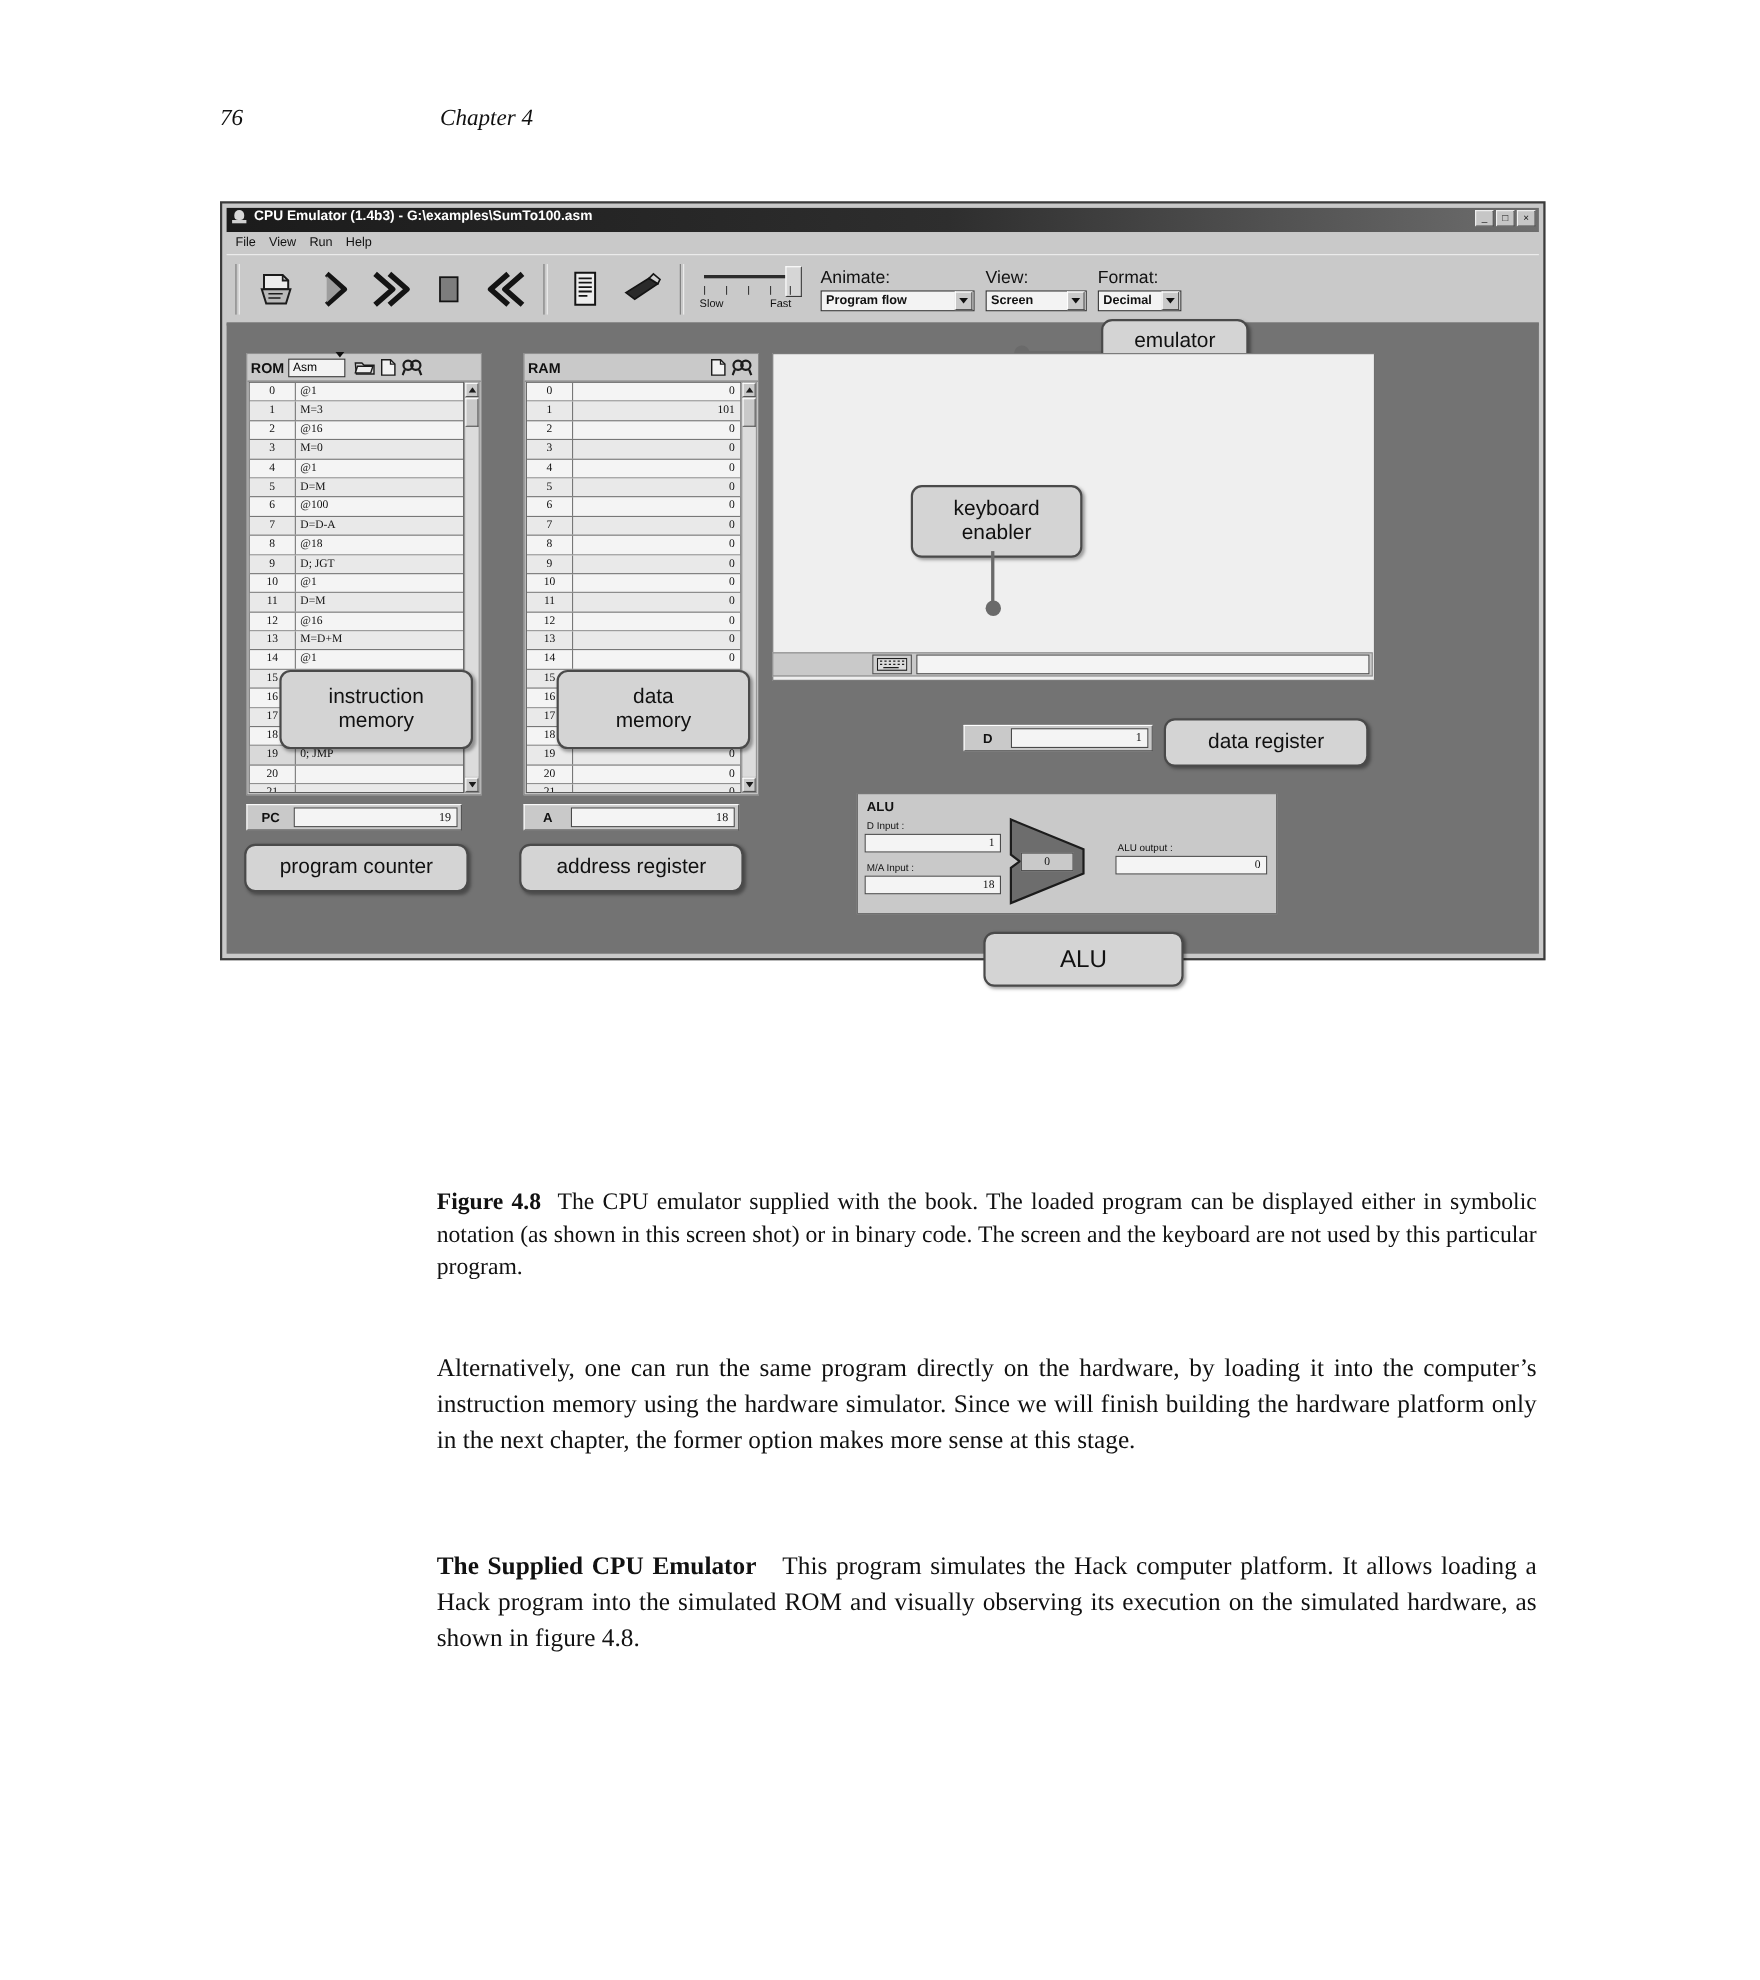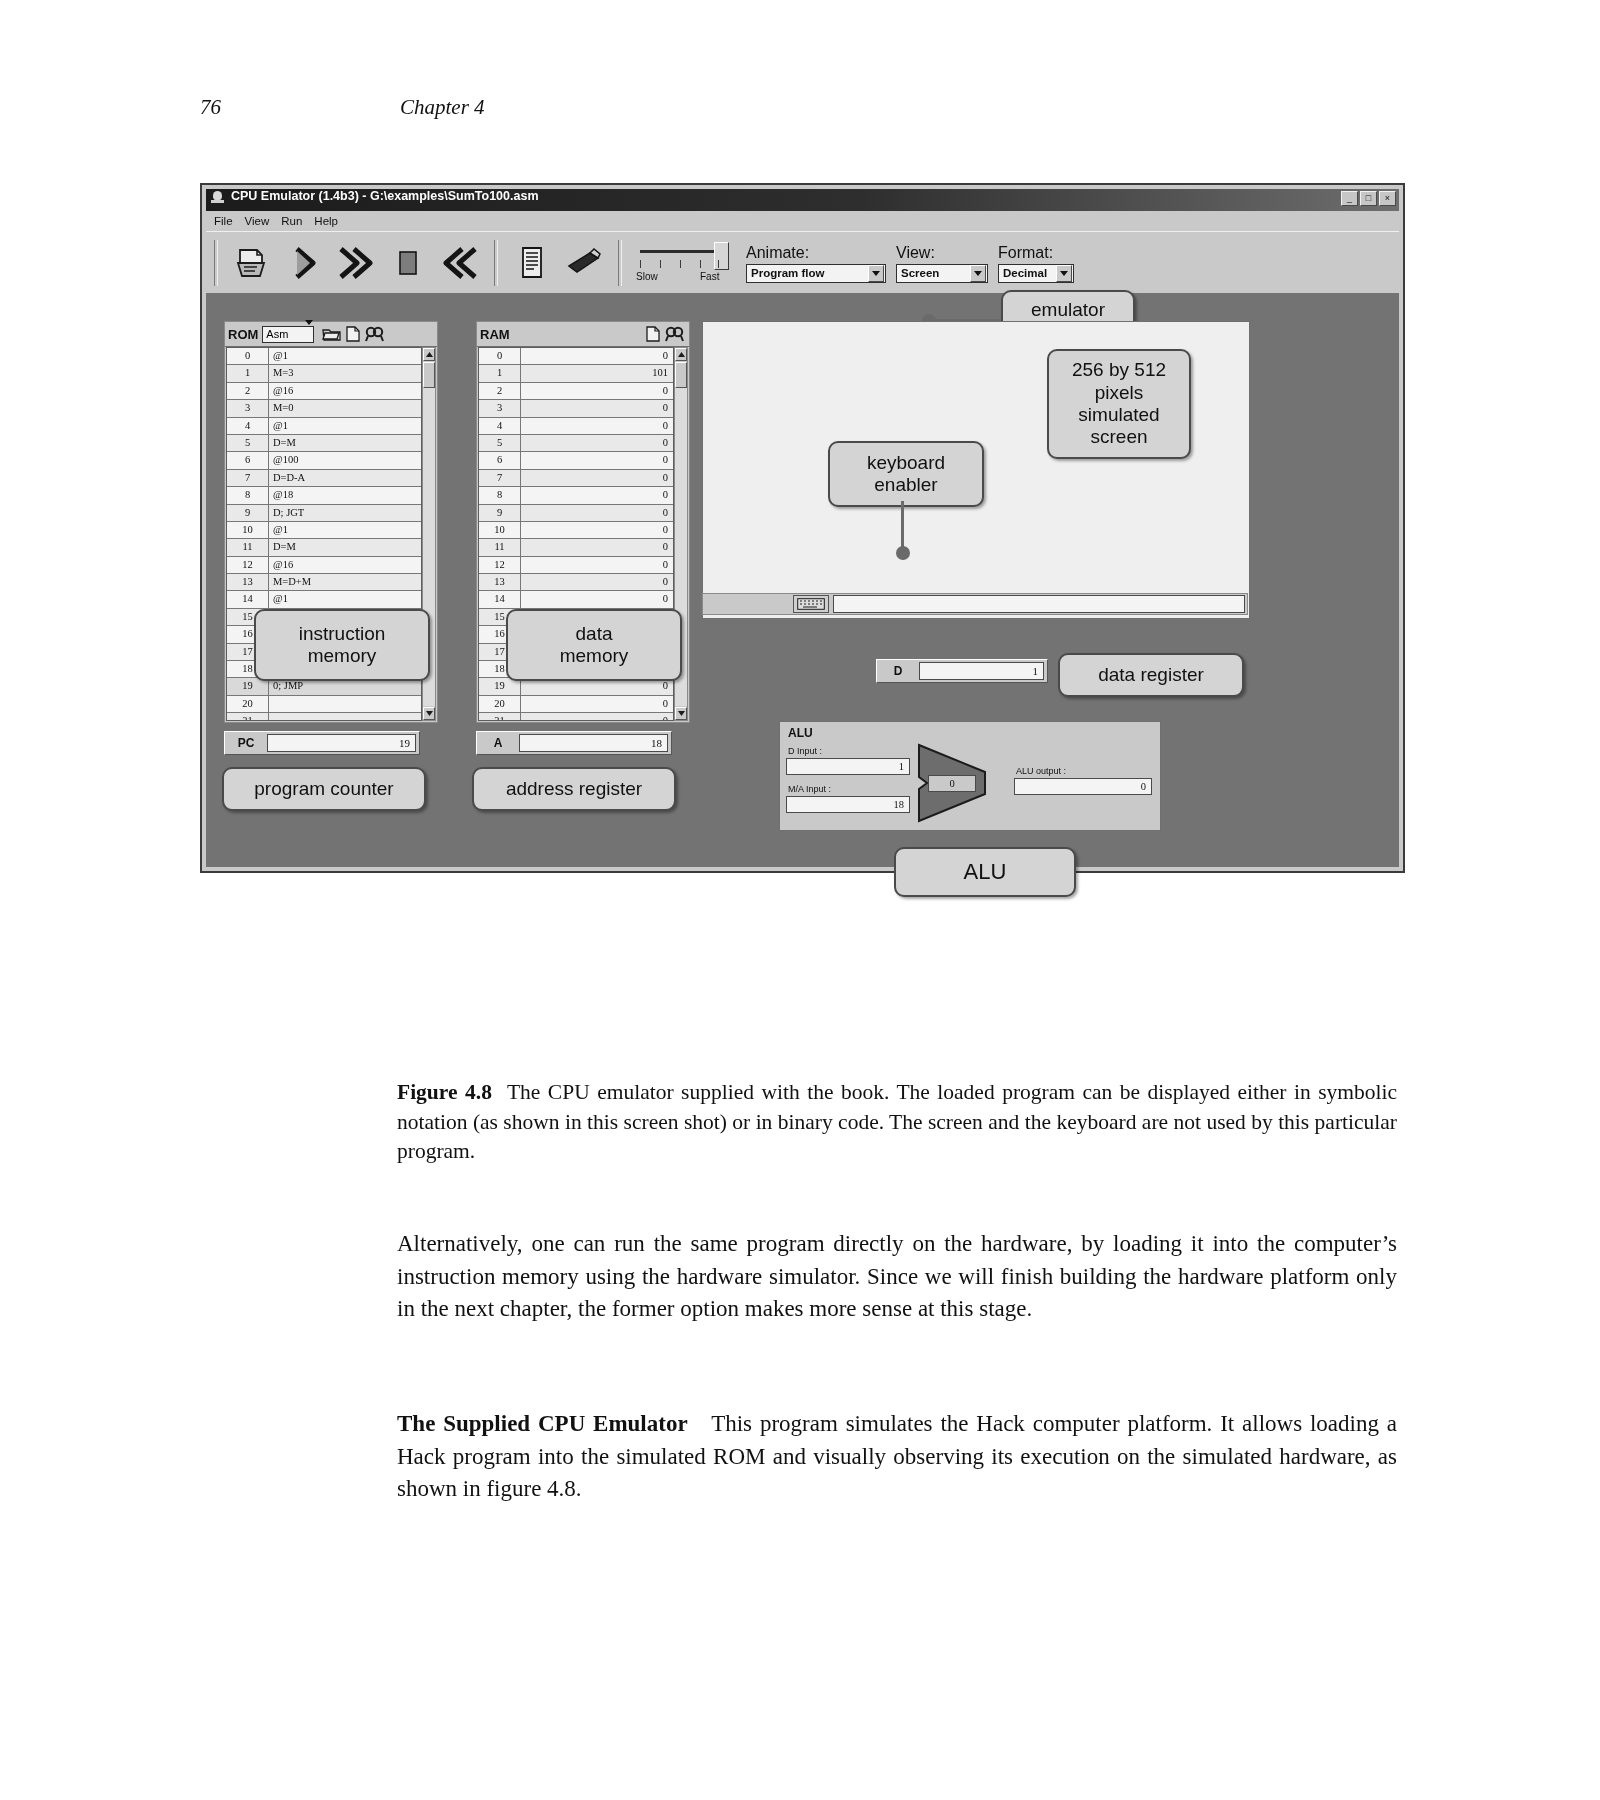--- a/index.html
+++ b/index.html
@@ -554,23 +554,20 @@
       <span class="rl">A</span>
       <span class="rv">18</span>
     </div>
 
     <div class="callout" style="left:266px;top:474px;width:200px;height:40px;">
       <span>address register</span>
     </div>
 
     <div class="screen" style="left:496px;top:28px;width:546px;height:296px;"></div>
 
-    <div class="callout" style="left:841px;top:56px;width:140px;height:106px;">
-      <span>256 by 512<br>pixels<br>simulated<br>screen</span>
-    </div>
 
     <div class="callout" style="left:622px;top:148px;width:152px;height:62px;">
       <span>keyboard<br>enabler</span>
     </div>
     <div class="lead" style="left:695px;top:208px;width:3px;height:48px;"></div>
     <div class="dot" style="left:690px;top:253px;"></div>
 
     <div class="kbd-bar" style="left:496px;top:300px;width:546px;">
       <div class="kbd-ico">
         <svg width="28" height="12" viewBox="0 0 28 12">

